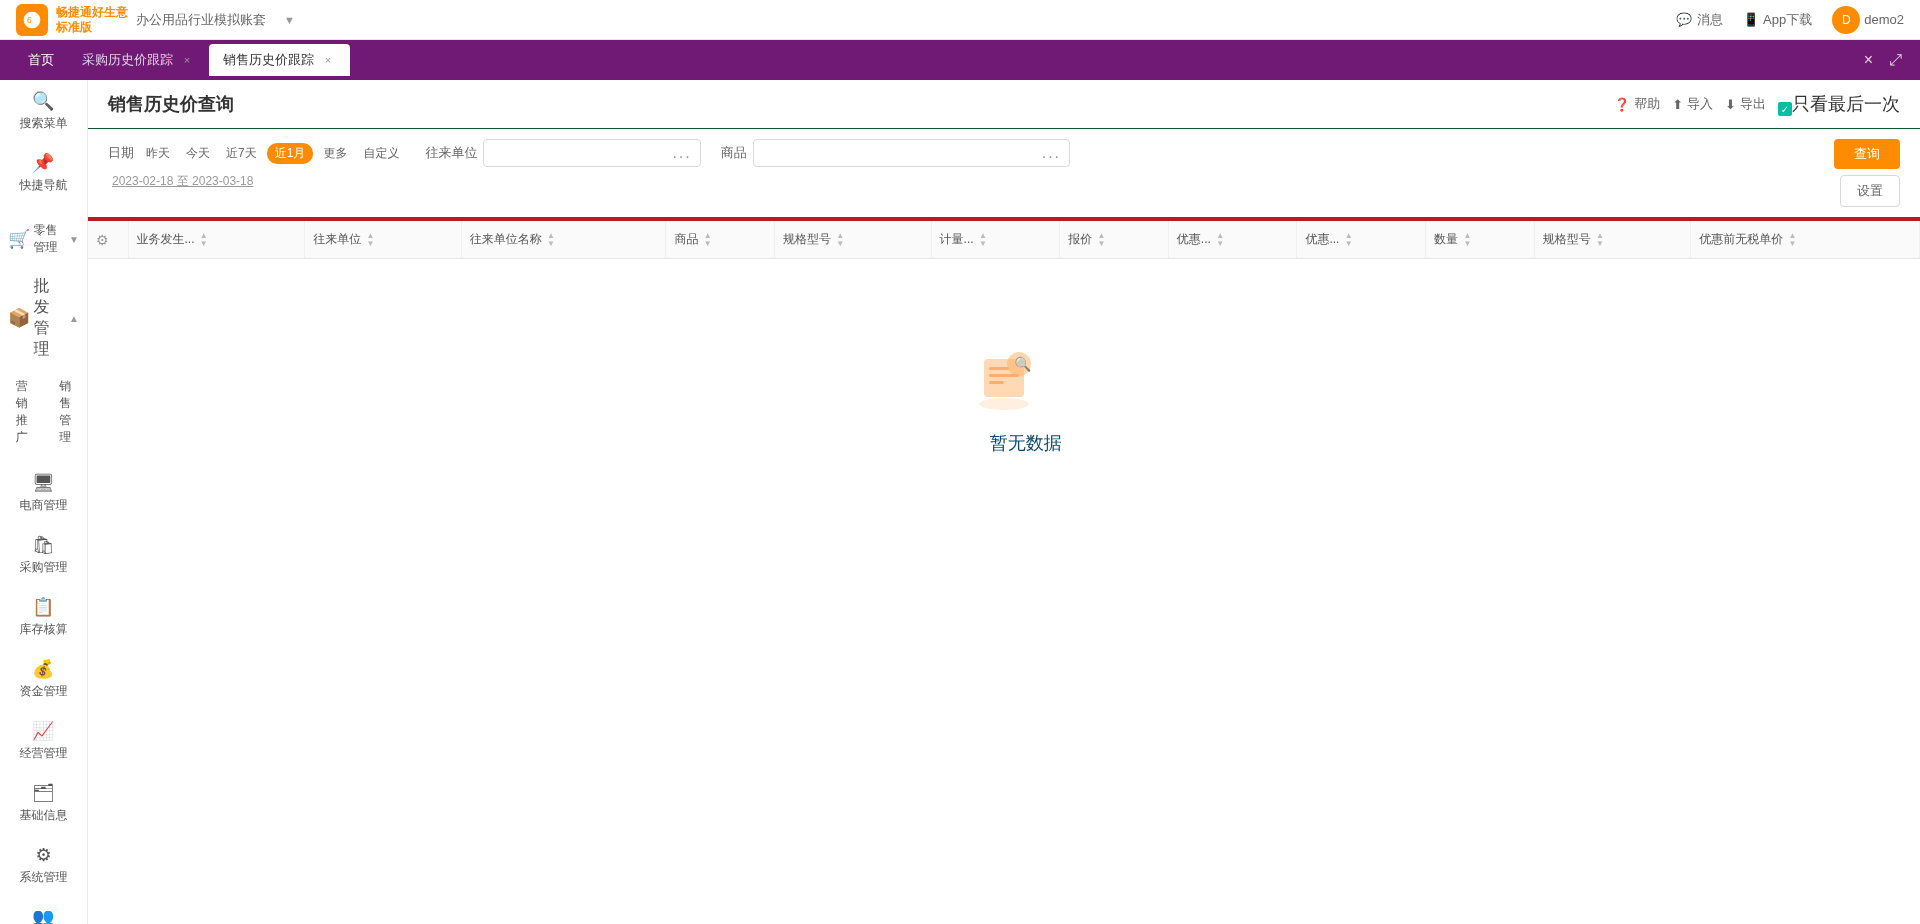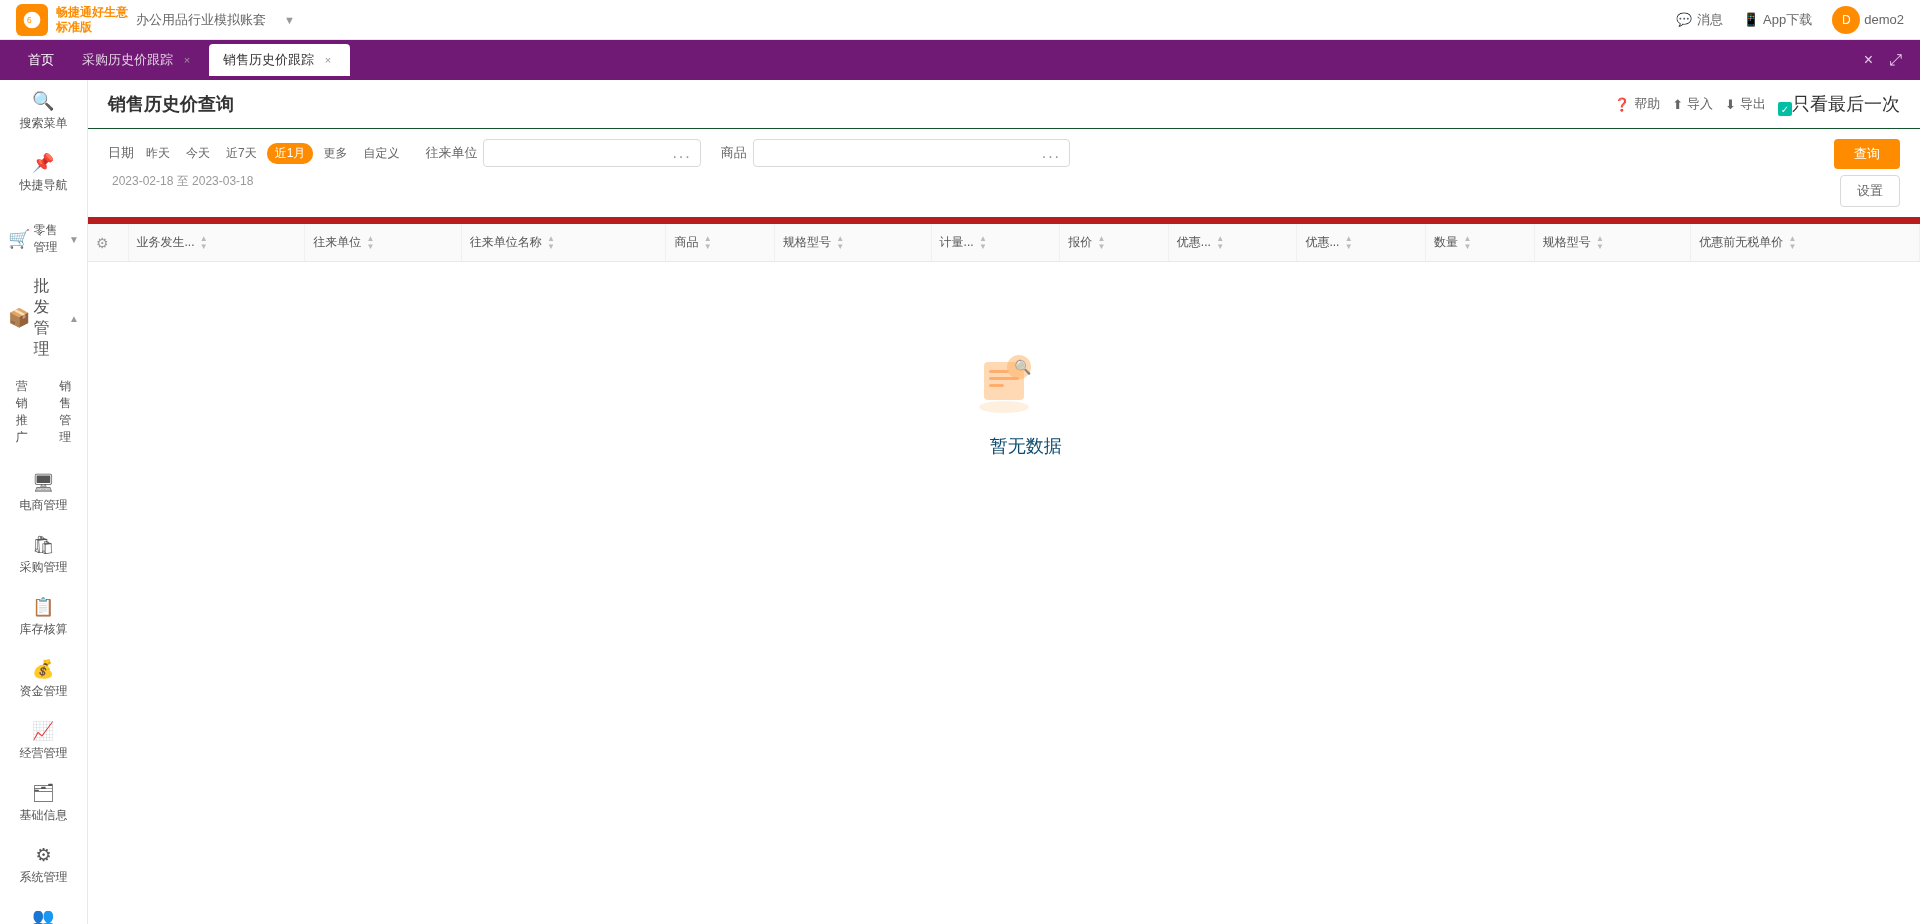--- a/index.html
+++ b/index.html
@@ -48,21 +48,21 @@
     .header-actions { display: flex; align-items: center; gap: 12px; }
     .header-action-btn { display: flex; align-items: center; gap: 4px; color: #666; font-size: 13px; cursor: pointer; }
     .checkbox-label { display: flex; align-items: flex-end; font-size: 18px; color: #333; }
     .checkbox-green { width: 14px; height: 14px; background: #00bfa5; border-radius: 2px; display: flex; align-items: center; justify-content: center; }
     .checkbox-green::after { content: '✓'; color: white; font-size: 10px; }
     .filter-group { display: flex; align-items: center; gap: 6px; }
     .filter-label { font-size: 13px; color: #666; white-space: nowrap; }
     .date-btns { display: flex; align-items: center; gap: 4px; }
     .date-btn { padding: 2px 6px; font-size: 12px; color: #666; cursor: pointer; border-radius: 3px; }
     .date-btn.active { background: #ff8c00; color: white; border-radius: 10px; padding: 2px 8px; }
-    .date-range { font-size: 12px; color: #999; margin-left: 4px; }
+    .date-range { font-size: 12px; color: #999; margin-left: 4px; text-decoration: underline; }
     .filter-input { display: flex; align-items: center; border: 1px solid #d9d9d9; border-radius: 4px; padding: 4px 8px; min-width: 200px; background: #fff; }
     .filter-input input { border: none; outline: none; font-size: 13px; flex: 1; min-width: 80px; }
     .filter-input .dots { color: #999; font-size: 16px; letter-spacing: 2px; }
     .query-btn { background: #ff8c00; color: white; border: none; border-radius: 4px; padding: 6px 20px; font-size: 13px; cursor: pointer; }
     .setting-btn { background: #fff; color: #666; border: 1px solid #d9d9d9; border-radius: 4px; padding: 6px 16px; font-size: 13px; cursor: pointer; }
 
     
     .table-container { flex: 1; overflow: auto; background: #fff; margin: 0; }
     .data-table { width: 100%; border-collapse: collapse; font-size: 13px; }
     .data-table thead tr { background: #fafafa; border-bottom: 1px solid #e8e8e8; }
@@ -75,21 +75,21 @@
 
     
     .empty-state { display: flex; flex-direction: column; align-items: center; justify-content: center; padding: 80px 20px; }
     .empty-icon { width: 80px; height: 80px; position: relative; margin-bottom: 12px; }
     .empty-text { color: #0c4a6e; font-size: 18px; margin-left: 44px; }
 
     
     ::-webkit-scrollbar { width: 6px; height: 6px; }
     ::-webkit-scrollbar-track { background: #f1f1f1; }
     ::-webkit-scrollbar-thumb { background: #ccc; border-radius: 3px; }
-    .filter-section { background: #fff; padding: 10px 20px; border-bottom: 7px solid #b91c1c; flex-shrink: 0; }
+    .filter-section { background: #fff; padding: 10px 20px; border-bottom: 4px solid #b91c1c; flex-shrink: 0; }
     .filter-line1 { display: flex; align-items: center; gap: 20px; margin-bottom: 6px; }
     .filter-line2 { display: flex; align-items: center; gap: 16px; }
     .filter-actions-right { margin-left: auto; display: flex; flex-direction: column; gap: 6px; align-items: flex-end; }
   </style>
 </head>
 <body>
 
 <div class="top-bar">
   <div class="top-bar-left">
     <div class="logo-icon">

